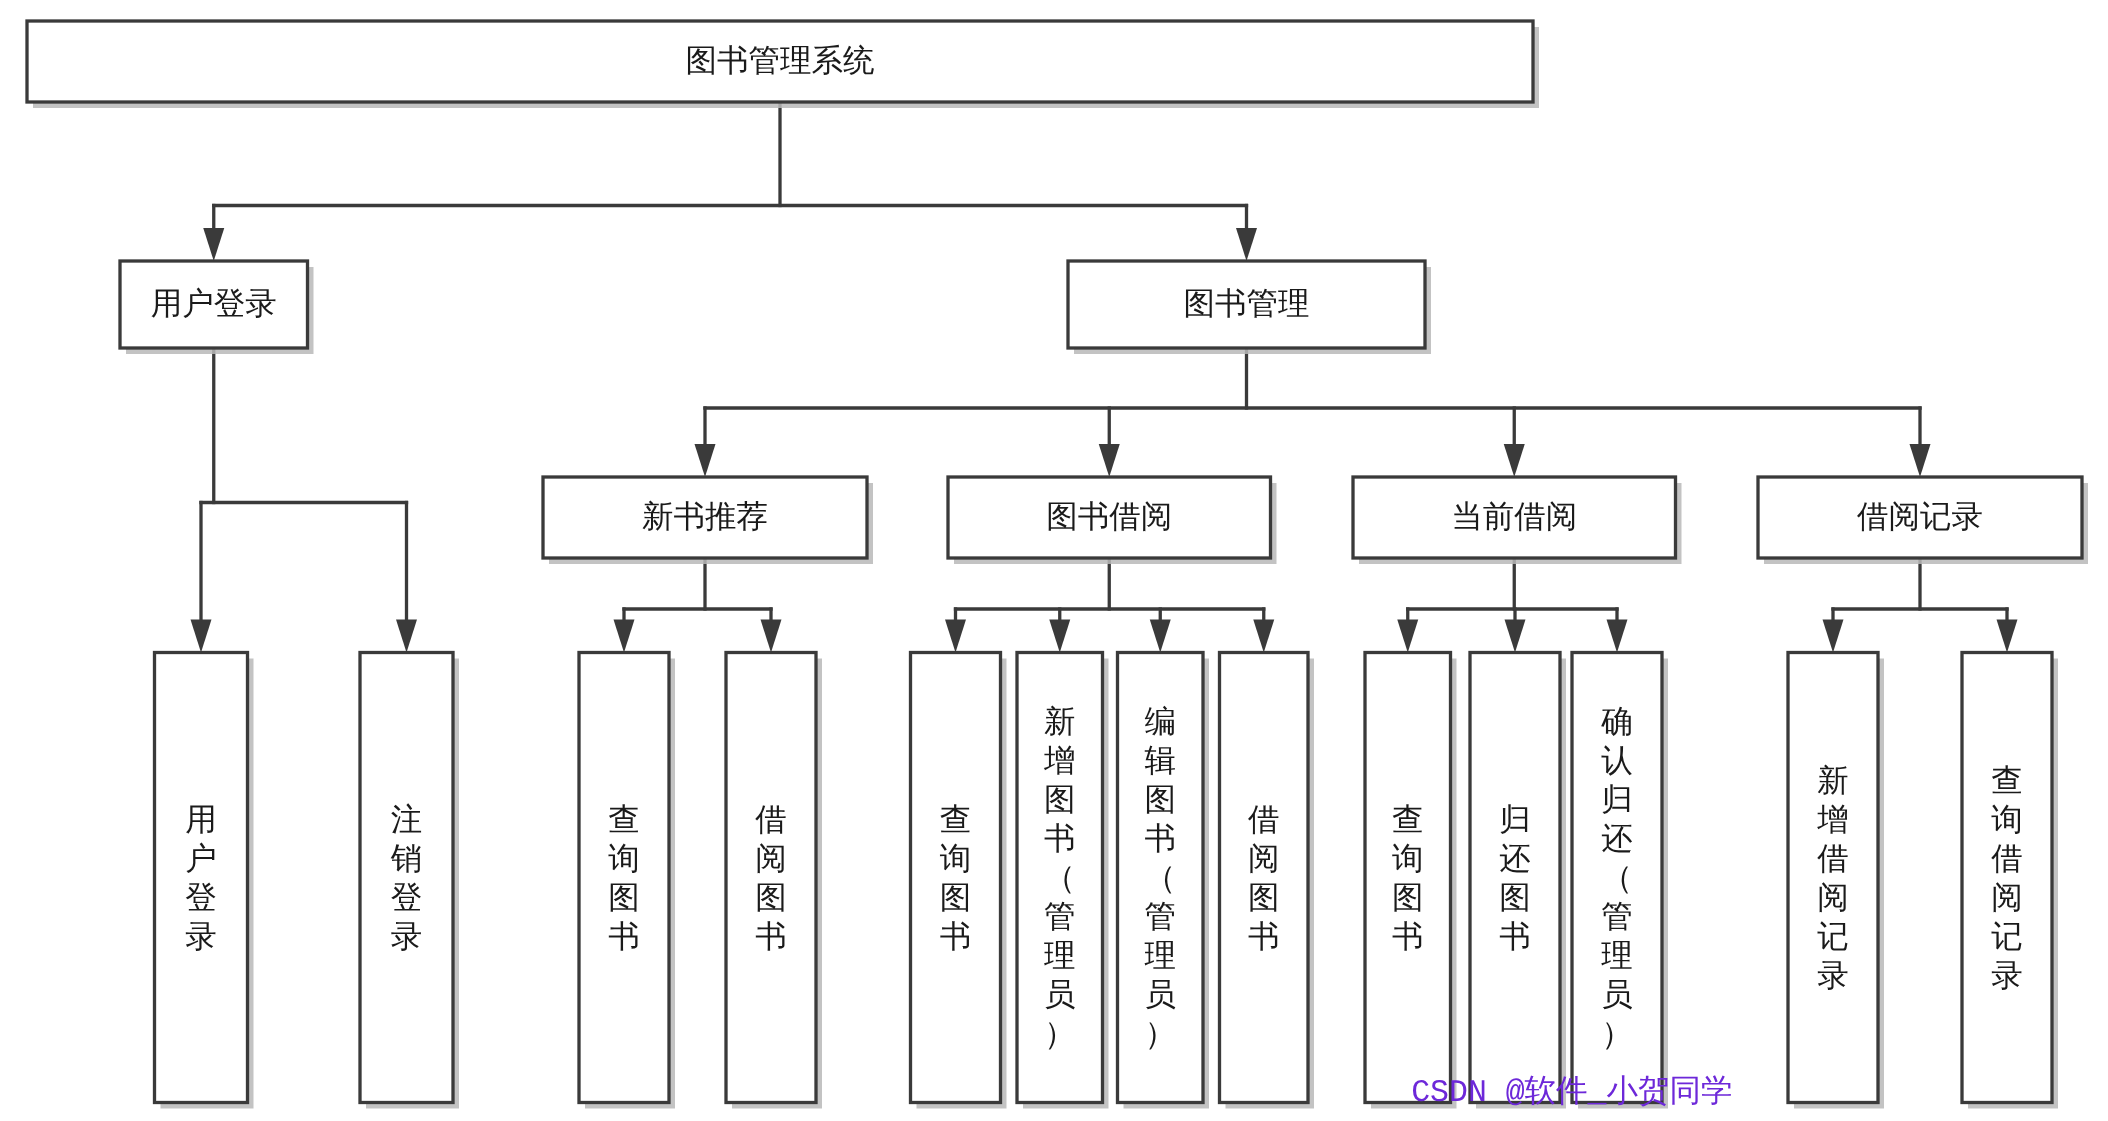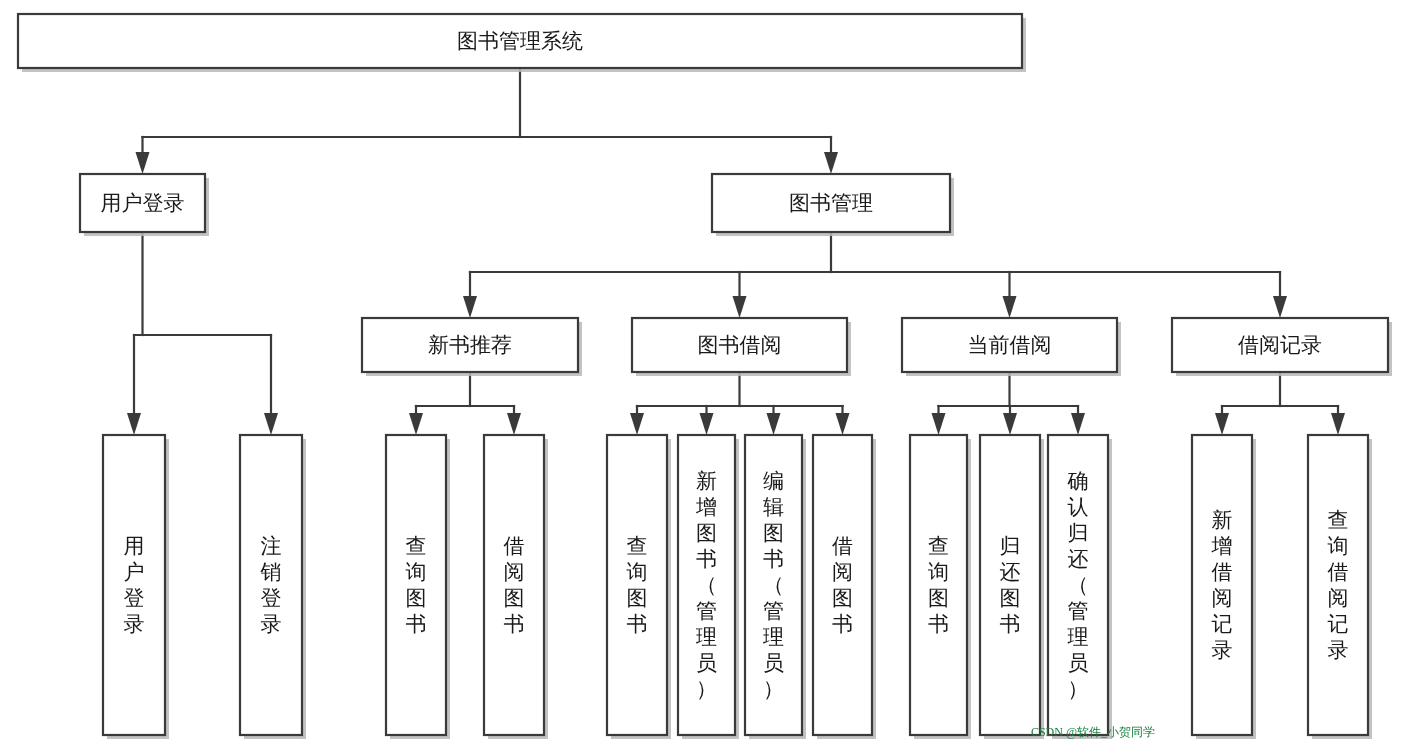--- a/index.html
+++ b/index.html
@@ -58,23 +58,23 @@
   .node-label-v {
     font-family: "Liberation Sans", "DejaVu Sans", sans-serif;
     font-size: 21px;
     fill: #1a1a1a;
     text-anchor: middle;
   }
   .watermark-text {
     position: absolute;
     right: 8px;
     bottom: 6px;
-    font-family: Liberation Serif, serif;
-    font-size: 12px;
-    color: #15803d;
+    font-family: Liberation Mono, monospace;
+    font-size: 21px;
+    color: #6d28d9;
     white-space: nowrap;
     user-select: none;
   }
 </style>
 </head>
 <body>
 
 <div id="diagram-root">
   <svg id="hierarchy-svg" viewBox="0 0 1405 747">
     <g id="connector-layer">

